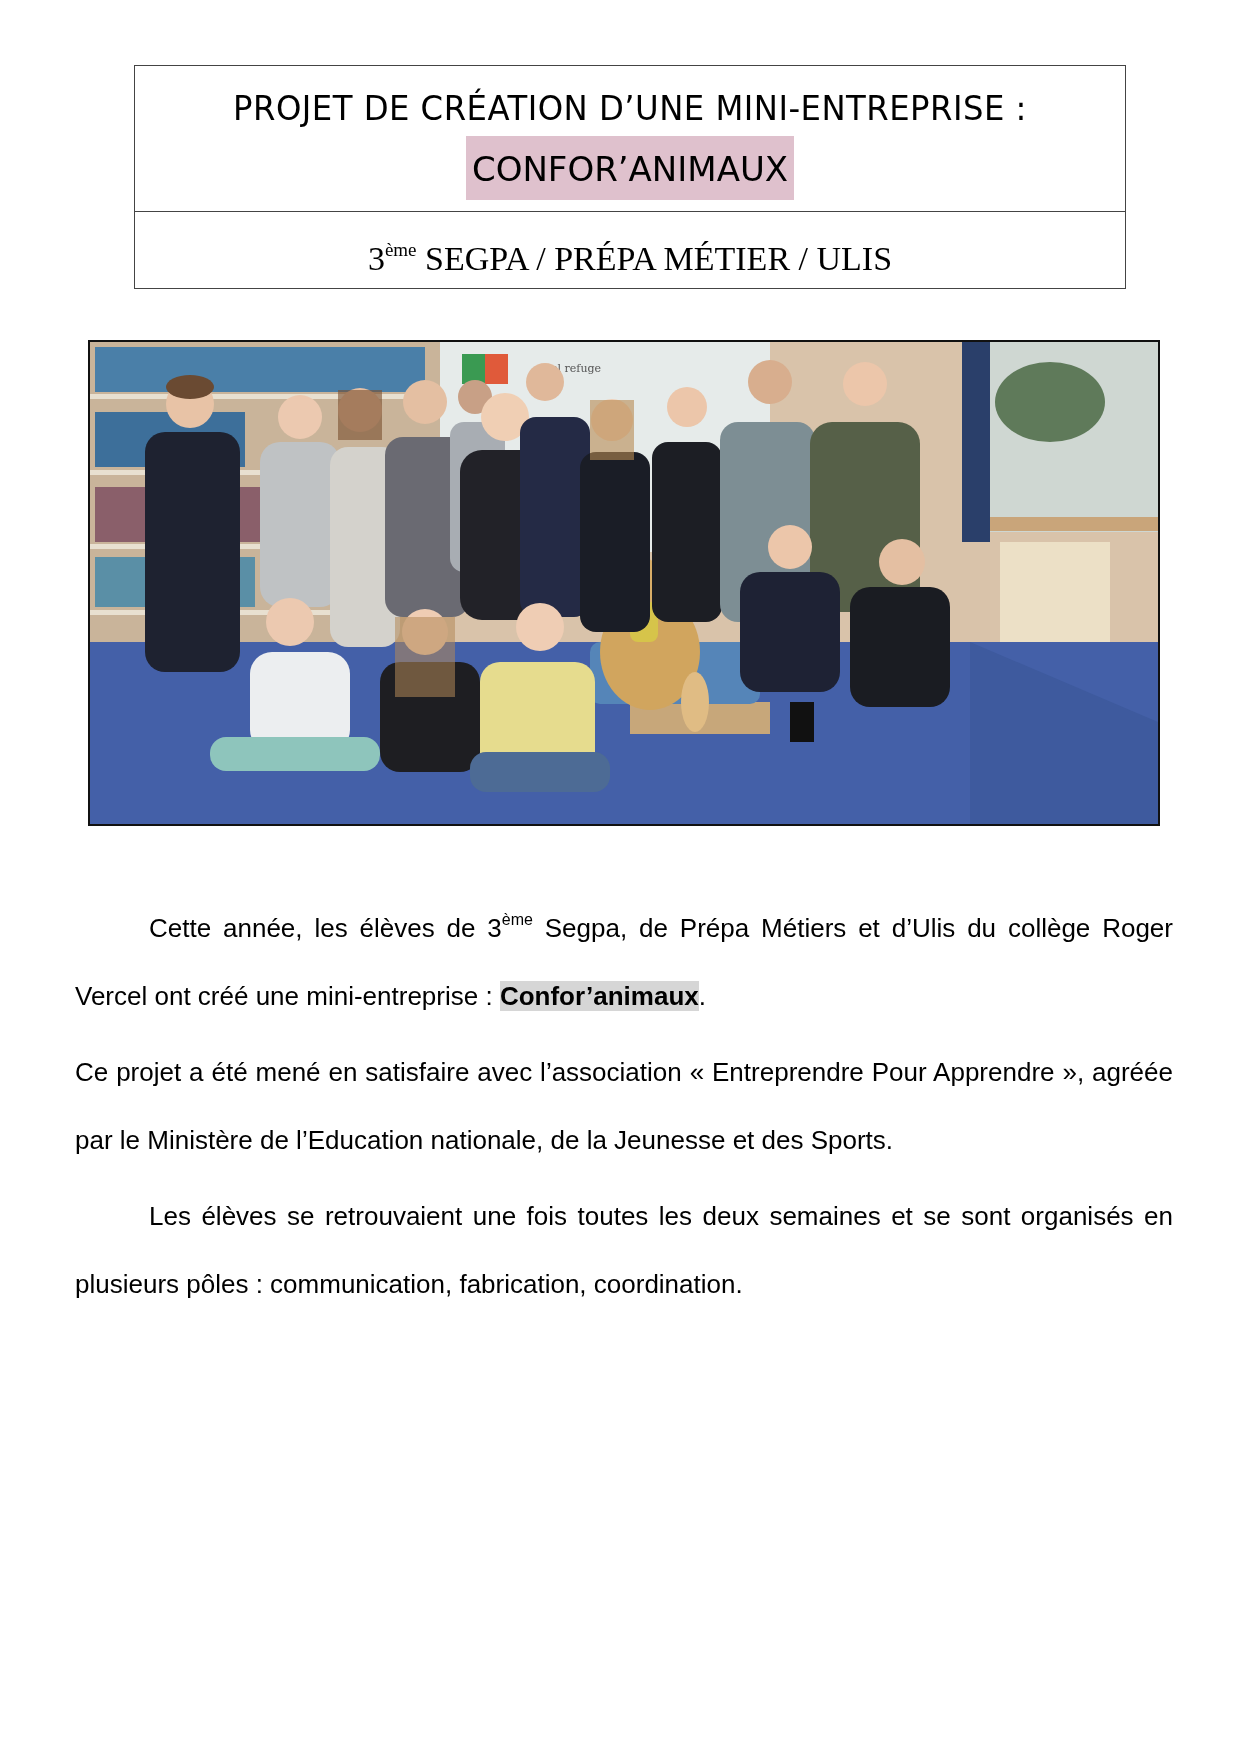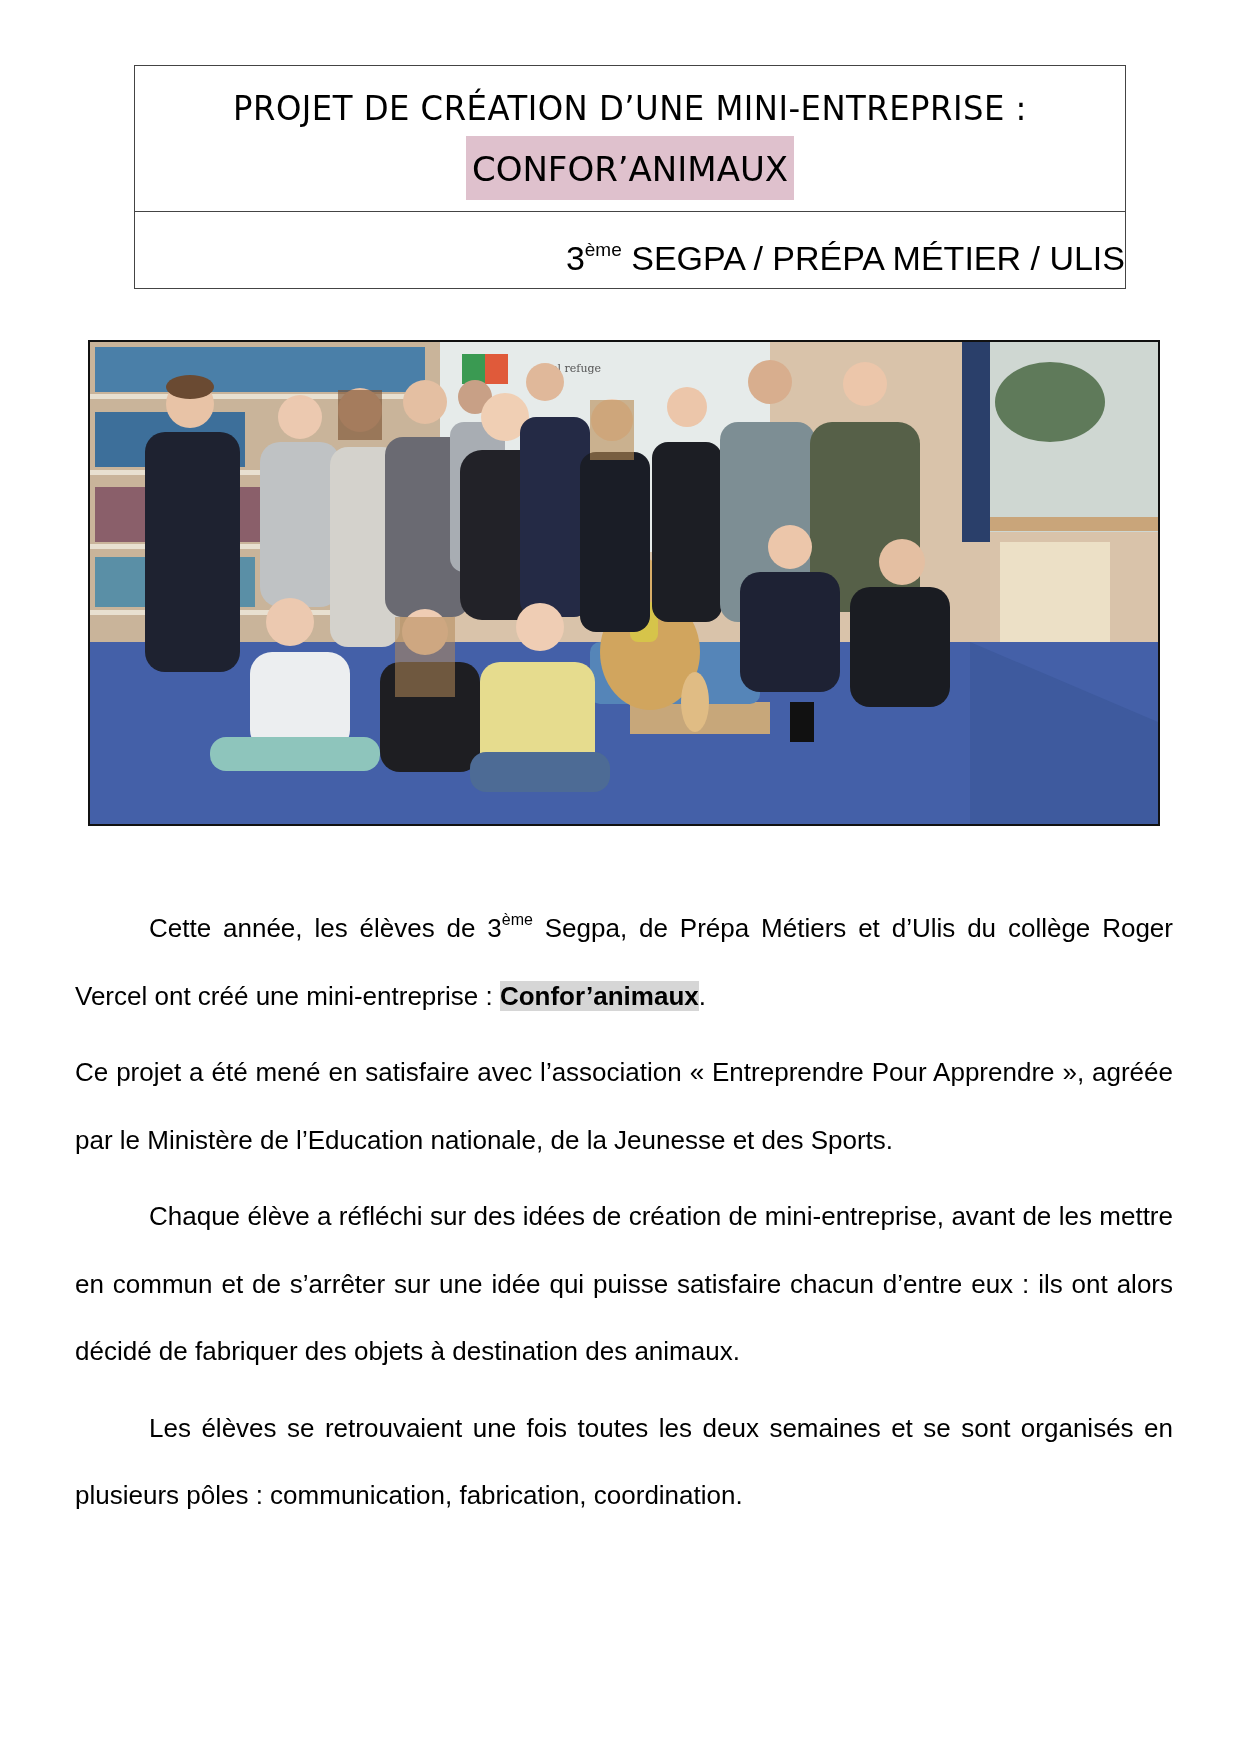--- a/index.html
+++ b/index.html
@@ -1,21 +1,21 @@
 <!DOCTYPE html>
 <html><head>
 <meta charset="utf-8">
 <style>
   html, body { margin:0; padding:0; background:#ffffff; }
   body { width:1241px; height:1754px; position:relative; overflow:hidden; font-family:"Liberation Sans", sans-serif; color:#000; }
   .title-box { position:absolute; left:118px; top:65px; width:992px; height:224px; border:1.5px solid #444; box-sizing:border-box;margin-left:16px; }
   .title-row1 { height:146px; border-bottom:1.5px solid #444; box-sizing:border-box; text-align:center; }
   .title-main { font-family:"DejaVu Sans", sans-serif; font-size:34px; letter-spacing:0.5px; padding-top:16px; line-height:52px; font-weight:normal; transform:scaleX(0.95); }
   .title-name { display:inline-block; background:#dfc1cd; padding:2px 6px 0 6px; font-family:"DejaVu Sans", sans-serif; font-size:34px; line-height:62px; margin-top:2px; }
-  .title-row2 { height:76px; text-align:right; font-family:Liberation Sans, sans-serif; font-size:34px; line-height:76px; }
+  .title-row2 { height:76px; text-align:center; font-family:Liberation Serif, serif; font-size:34px; line-height:76px; }
   .title-row2 sup { font-size:19px; vertical-align:14px; }
   .photo { position:absolute; left:88px; top:340px; width:1072px; height:486px; border:2px solid #111; box-sizing:border-box; overflow:hidden; }
   .photo svg { display:block; }
   .body-text { position:absolute; left:66px; top:886px; width:1116px; font-size:26px; line-height:67.5px; text-align:justify; }
   .body-text p { margin:9px; }
   .indent { text-indent:74px; }
   .hl { background:#d6d6d6; font-weight:bold; }
   sup.ex { font-size:16px; vertical-align:12px; line-height:0; }
 </style>
 </head>
@@ -114,15 +114,14 @@
         <rect x="700" y="360" width="24" height="40" fill="#111"></rect>
       <rect x="760" y="245" width="100" height="120" rx="20" fill="#1a1c22"></rect>
         <circle cx="812" cy="220" r="23" fill="#e4bfa2"></circle>
     </g>
   </svg>
 </div>
 
 <div class="body-text">
   <p class="indent"><span>Cette année, les élèves de 3</span><sup class="ex">ème</sup><span> Segpa, de Prépa Métiers et d’Ulis du collège Roger Vercel ont créé une mini-entreprise : </span><span class="hl">Confor’animaux</span><span>.</span></p>
   <p>Ce projet a été mené en satisfaire avec l’association « Entreprendre Pour Apprendre », agréée par le Ministère de l’Education nationale, de la Jeunesse et des Sports.</p>
-  <p class="indent">Chaque élève a réfléchi sur des idées de création de mini-entreprise, avant de les mettre en commun et de s’arrêter sur une idée qui puisse satisfaire chacun d’entre eux : ils ont alors décidé de fabriquer des objets à destination des animaux.</p>
   <p class="indent">Les élèves se retrouvaient une fois toutes les deux semaines et se sont organisés en plusieurs pôles : communication, fabrication, coordination.</p>
 </div>
 
 </body></html>

